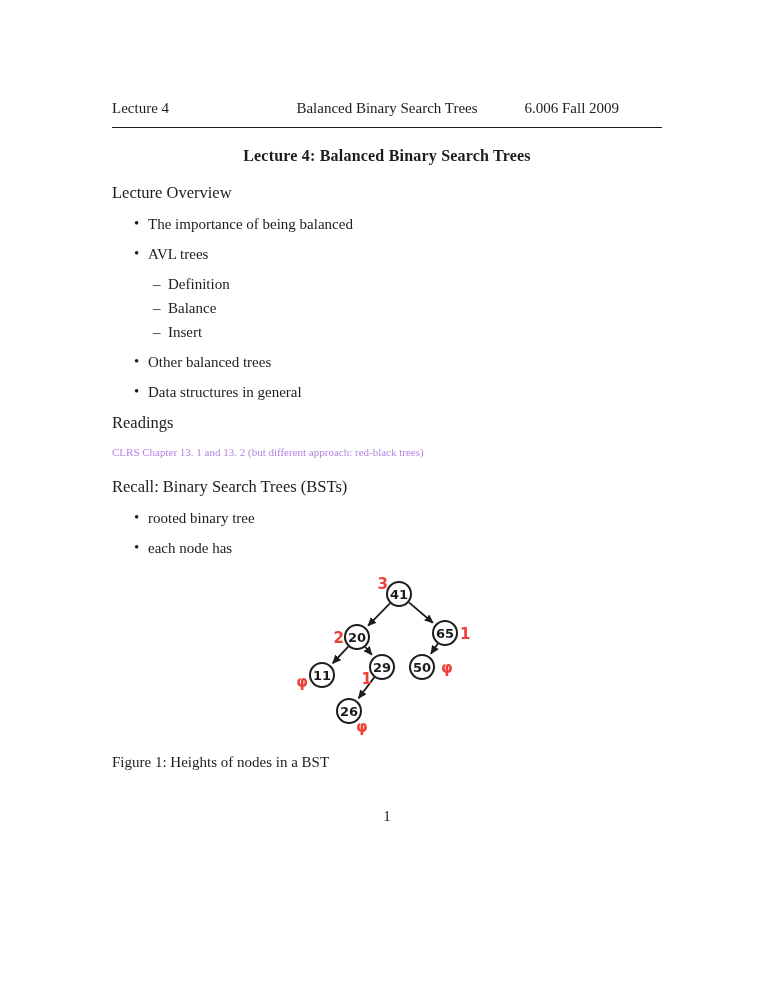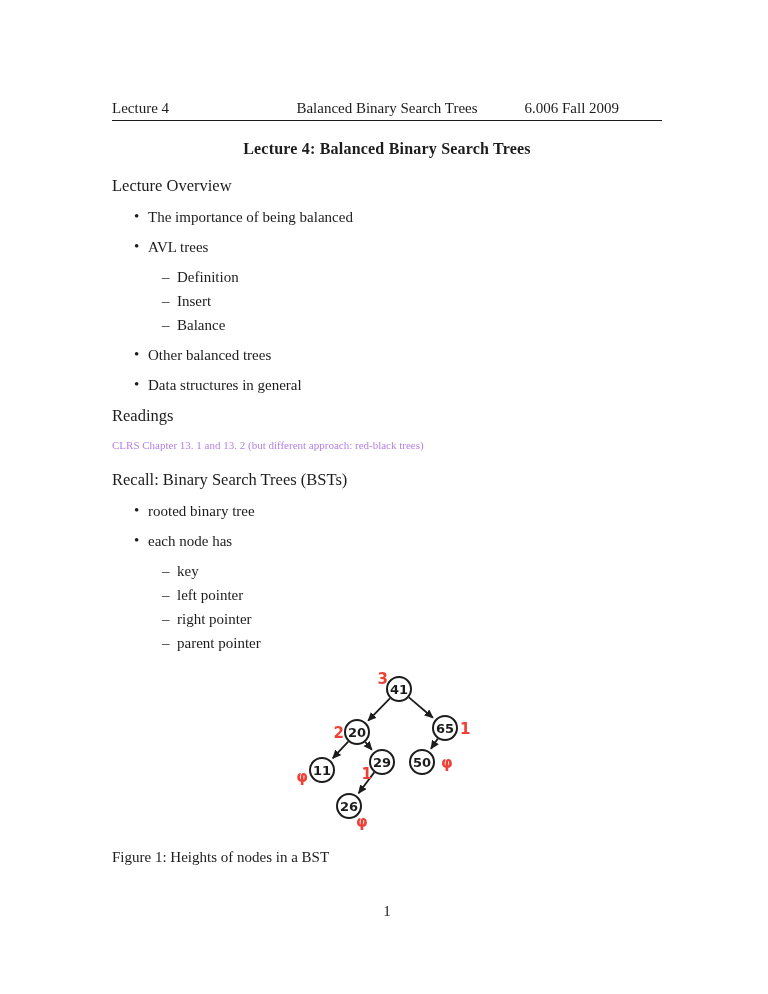--- a/index.html
+++ b/index.html
@@ -15,21 +15,21 @@
   }
   .content {
     padding: 100px 106px 0 112px;
   }
   
   .runhead {
     display: flex;
     align-items: baseline;
     font-size: 15px;
     border-bottom: 1.5px solid #1c1c1c;
-    padding-bottom: 3px;
+    padding-bottom: 10px;
   }
   .runhead .h-left  { flex: 1; text-align: left; }
   .runhead .h-mid   { flex: 2; text-align: center; }
   .runhead .h-right { flex: 1; }
 
   .doc-title {
     margin-top: 19px;
     text-align: center;
     font-size: 16px;
     font-weight: bold;
@@ -57,21 +57,21 @@
   }
   ul.bullets > li::before {
     content: "•";
     position: absolute;
     left: -14px;
     top: -1px;
     font-size: 15px;
   }
   ul.sub {
     margin-top: 13px;
-    margin-left: 29px;
+    margin-left: 20px;
     margin-bottom: 13px;
   }
   ul.sub > li {
     position: relative;
     margin-bottom: 7px;
   }
   ul.sub > li::before {
     content: "–";
     position: absolute;
     left: -15px;
@@ -149,48 +149,42 @@
 
     <h2 class="sec sec-overview">Lecture Overview</h2>
     <ul class="bullets">
       <li>
         <span>The importance of being balanced</span>
       </li>
       <li>
         <span>AVL trees</span>
         <ul class="sub">
           <li><span>Definition</span></li>
+          <li><span>Balance</span></li>
           <li><span>Insert</span></li>
-          <li><span>Balance</span></li>
         </ul>
       </li>
       <li>
         <span>Other balanced trees</span>
       </li>
       <li>
         <span>Data structures in general</span>
       </li>
     </ul>
 
     <h2 class="sec sec-readings">Readings</h2>
     <a class="readings-line" href="#" style="color: rgb(181, 131, 227);">CLRS Chapter 13. 1 and 13. 2 (but different approach: red-black trees)</a>
 
     <h2 class="sec sec-recall">Recall: Binary Search Trees (BSTs)</h2>
     <ul class="bullets">
       <li>
         <span>rooted binary tree</span>
       </li>
       <li>
         <span>each node has</span>
-        <ul class="sub">
-          <li><span>key</span></li>
-          <li><span>left pointer</span></li>
-          <li><span>right pointer</span></li>
-          <li><span>parent pointer</span></li>
-        </ul>
       </li>
     </ul>
 
 
     <div class="figure-area">
       <svg width="200" height="175" viewBox="290 700 200 175" xmlns="http://www.w3.org/2000/svg">
         <defs>
           <marker id="arrowhead" markerWidth="11" markerHeight="10" refX="8" refY="4" orient="auto" markerUnits="userSpaceOnUse">
             <path d="M0,0 L9,4 L0,8 z" fill="#1c1c1c"></path>
           </marker>

